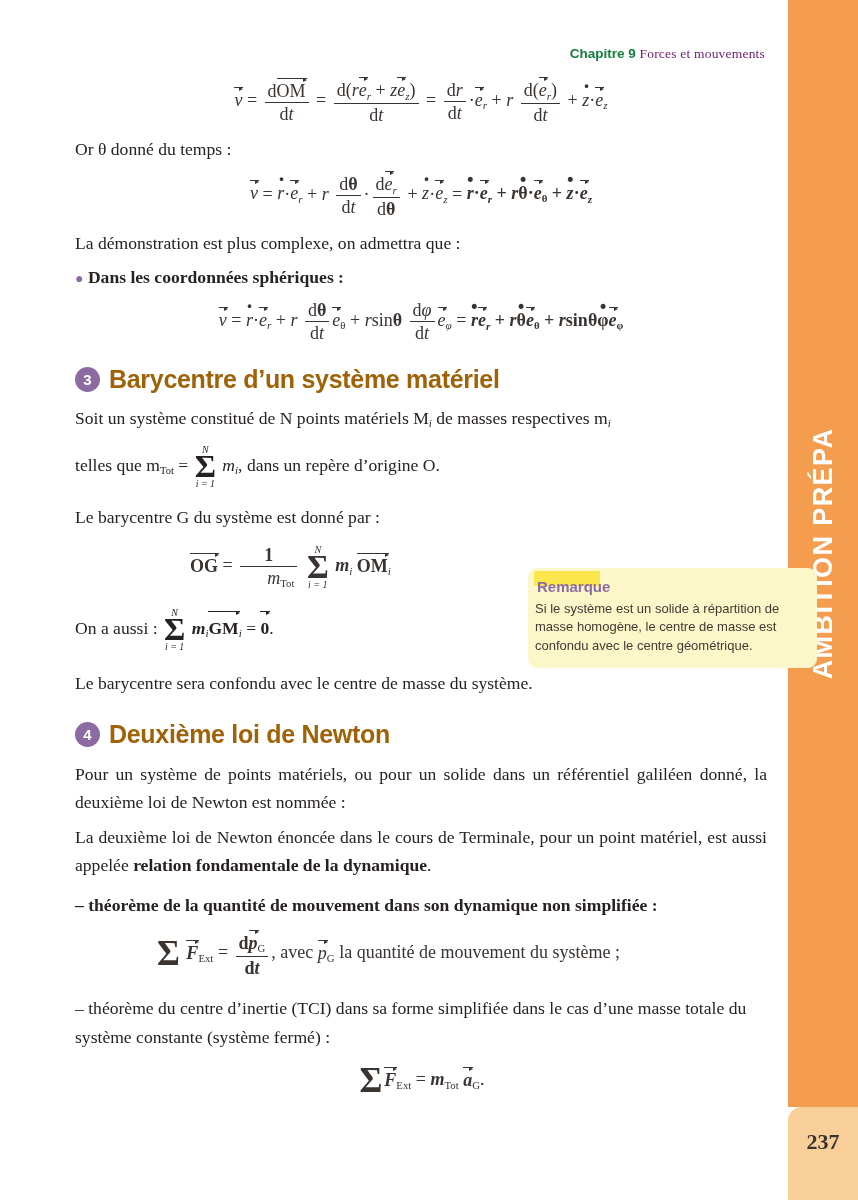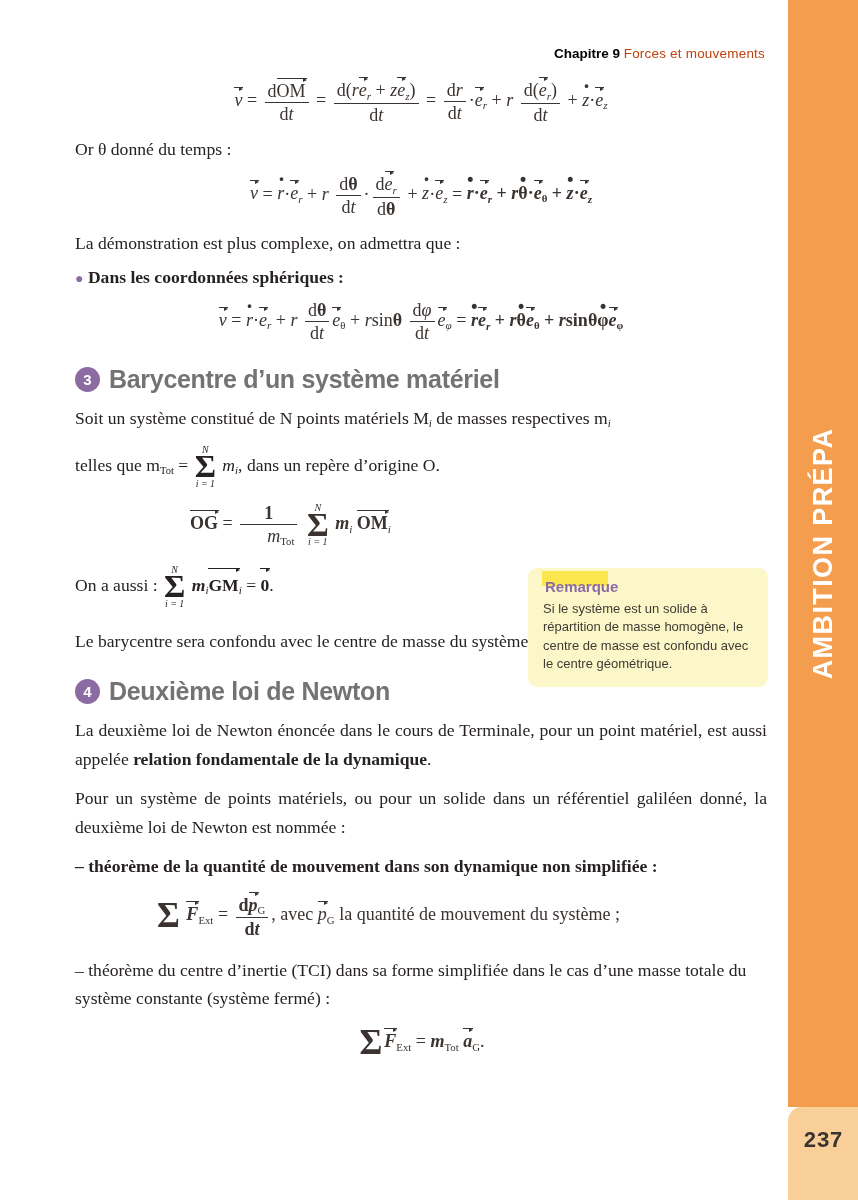--- a/index.html
+++ b/index.html
@@ -52,44 +52,45 @@
     height: 93px;
     background: #f9cf99;
     border-top-left-radius: 14px;
   }
   #page-number {
     position: absolute;
     left: 0;
     top: 22px;
     width: 70px;
     text-align: center;
-    font-family: Liberation Mono, monospace;
+    font-family: Liberation Serif, serif;
     font-weight: bold;
     font-size: 22px;
     color: #3a3330;
   }
 
   
   #running-head {
     position: absolute;
     top: 46px;
     left: 75px;
     width: 690px;
     text-align: right;
     font-family: "Liberation Sans", sans-serif;
     font-size: 13.5px;
     white-space: nowrap;
   }
   #running-head .chap {
     font-weight: bold;
-    color: #000000;
+    color: #15803d;
   }
   #running-head .chaptitle {
-    color: #c2410c;
+    color: #701a75;
     letter-spacing: .2px;
+    font-family: Liberation Serif, serif;
   }
 
   
   #content {
     position: absolute;
     top: 70px;
     left: 75px;
     width: 692px;
   }
 
@@ -221,36 +222,36 @@
     color: #ffffff;
     font-family: "Liberation Sans", sans-serif;
     font-weight: bold;
     font-size: 15px;
     display: flex;
     align-items: center;
     justify-content: center;
     flex: none;
   }
   .sec-title {
-    color: #737373;
+    color: #a16207;
     font-family: "Liberation Sans", sans-serif;
     font-weight: bold;
     font-size: 25px;
     letter-spacing: -0.3px;
   }
 
   
   #remarque-box {
     position: absolute;
     left: 528px;
     top: 568px;
-    width: 240px;
+    width: 289px;
     background: #fcf7c8;
     border-radius: 9px;
-    padding: 10px 13px 13px 15px;
+    padding: 10px 13px 13px 7px;
     box-sizing: border-box;
   }
   #remarque-title {
     position: relative;
     display: inline-block;
     font-family: "Liberation Sans", sans-serif;
     font-weight: bold;
     font-size: 15px;
     color: #8c6ba3;
     margin-bottom: 5px;
@@ -344,20 +345,21 @@
   <p class="body nojust">
     <span>Soit un système constitué de N points matériels M</span><sub class="sb">i</sub><span> de masses respectives m</span><sub class="sb">i</sub>
   </p>
   <p class="body nojust" style="margin-top:12px;">
     <span>telles que m</span><sub class="sbup">Tot</sub>
     =
     <span class="sum"><span class="top">N</span><span class="sig">Σ</span><span class="bot">i&nbsp;=&nbsp;1</span></span>
     <span class="mi">m</span><sub class="sb">i</sub><span>, dans un repère d’origine O.</span>
   </p>
 
+  <p class="body nojust" style="margin-top:14px;">Le barycentre G du système est donné par :</p>
 
   <div class="eq" style="text-align:left;padding-left:115px;margin-top:14px;">
     <span class="vec" style="font-weight:bold;">OG</span>&nbsp;=
     <span class="frac"><span class="num" style="font-weight:bold;">1</span><span class="den" style="font-weight:normal;margin-left:24px;"><span class="mi">m</span><sub class="sbup">Tot</sub></span></span>
     <span class="sum"><span class="top">N</span><span class="sig">Σ</span><span class="bot">i&nbsp;=&nbsp;1</span></span>
     <span class="mi" style="font-weight:bold;">m</span><sub class="sb">i</sub>
     <span class="vec" style="font-weight:bold;">OM</span><sub class="sb">i</sub>
   </div>
 
   <p class="body nojust" style="margin-top:18px;">
@@ -367,25 +369,25 @@
     = <span class="vec" style="font-weight:bold;">0</span>.
   </p>
 
   <p class="body nojust" style="margin-top:18px;">Le barycentre sera confondu avec le centre de masse du système.</p>
 
   <div class="section-head">
     <div class="sec-num">4</div>
     <div class="sec-title">Deuxième loi de Newton</div>
   </div>
 
+  <p class="body" style="margin-top:11px;">Pour un système de points matériels, ou pour un solide dans un référentiel galiléen donné, la deuxième loi de Newton est nommée :</p>
+
   <p class="body">
     <span>La deuxième loi de Newton énoncée dans le cours de Terminale, pour un point matériel, est aussi appelée </span><b>relation fondamentale de la dynamique</b><span>.</span>
   </p>
-
-  <p class="body" style="margin-top:11px;">Pour un système de points matériels, ou pour un solide dans un référentiel galiléen donné, la deuxième loi de Newton est nommée :</p>
 
   <p class="body nojust" style="margin-top:11px;font-weight:bold;">– théorème de la quantité de mouvement dans son dynamique non simplifiée :</p>
 
   <div class="eq" style="text-align:left;padding-left:80px;margin-top:12px;">
     <span class="sum" style="font-size:1.05em;"><span class="sig">Σ</span></span>
     <span class="vec mi" style="font-weight:bold;">F</span><sub class="sbup">Ext</sub>
     =
     <span class="frac"><span class="num"><span class="mup" style="font-weight:bold;">d</span><span class="vec mi" style="font-weight:bold;">p</span><sub class="sbup">G</sub></span><span class="den"><span class="mup" style="font-weight:bold;">d</span><span class="mi" style="font-weight:bold;">t</span></span></span><span>, avec </span><span class="vec mi">p</span><sub class="sbup">G</sub><span> la quantité de mouvement du système ;</span>
   </div>
 

